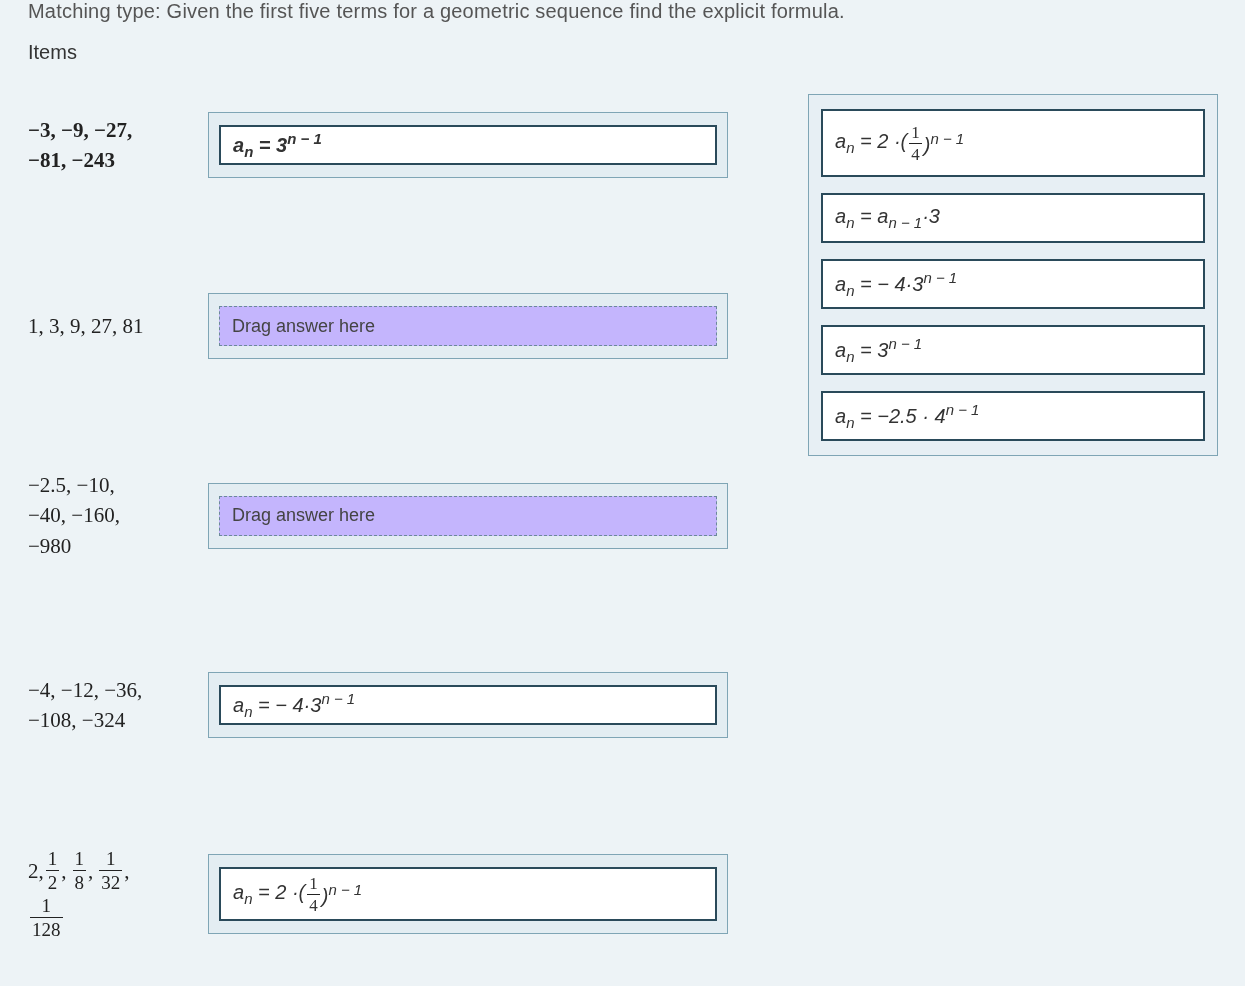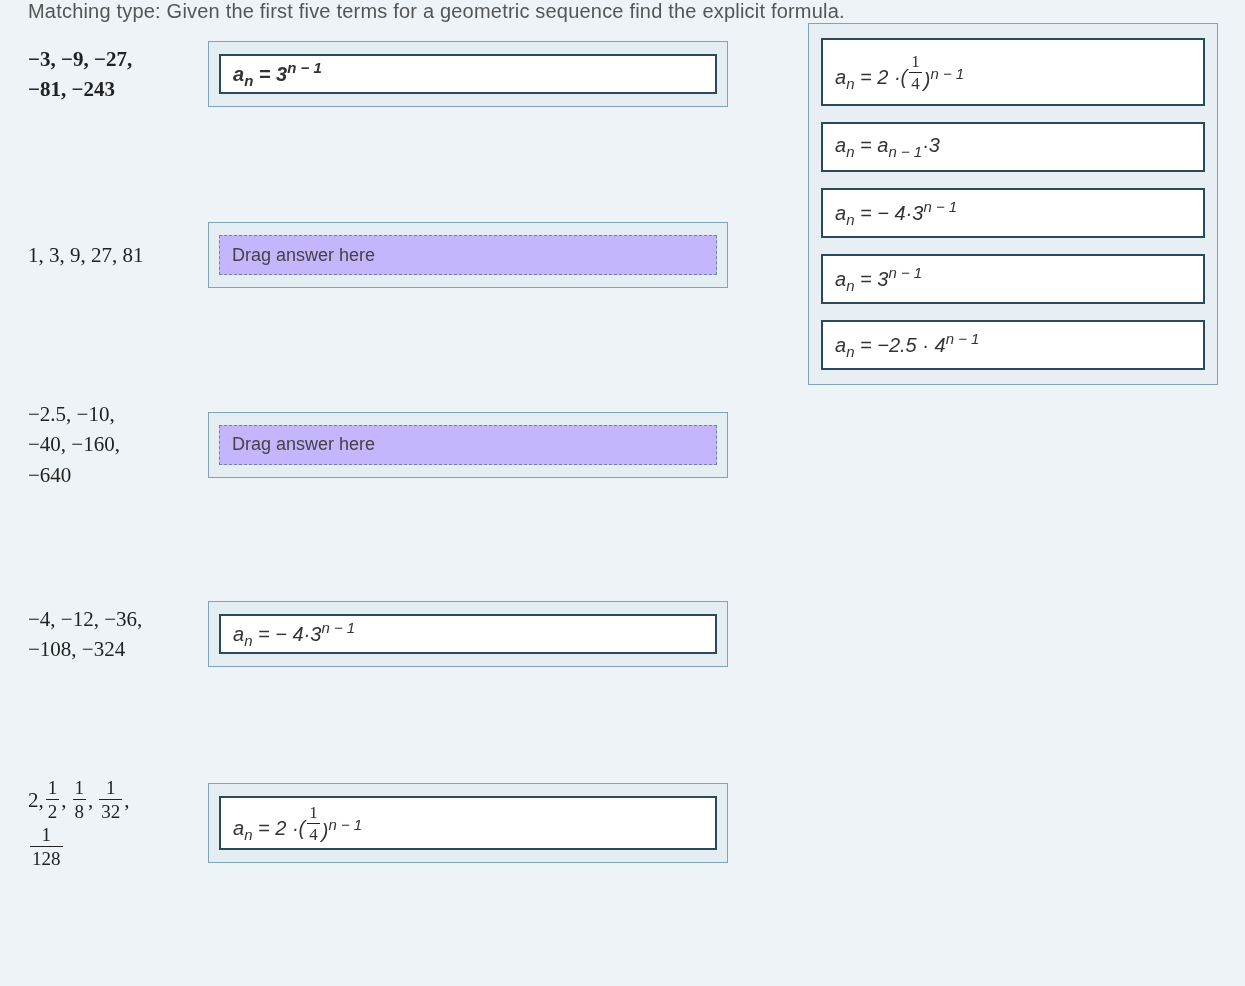--- a/index.html
+++ b/index.html
@@ -110,21 +110,21 @@
   .bank-item:last-child { margin-bottom: 2px; }
   .bank-item.tall { height: 68px; }
 
   
   .math {
     font-style: italic;
     font-family: Arial, sans-serif;
     font-size: 20px;
     color: #333;
     display: inline-flex;
-    align-items: flex-end;
+    align-items: center;
     white-space: nowrap;
   }
   sub, sup { font-style: italic; font-size: 0.75em; }
   sub { vertical-align: sub; }
   sup { vertical-align: super; }
   .frac {
     display: inline-flex;
     flex-direction: column;
     align-items: center;
     font-style: normal;
@@ -138,20 +138,21 @@
   .frac .den { border-top: 1.2px solid #222; padding: 2px 2px 0; }
   .seq .row { display:flex; align-items:center; flex-wrap:wrap; }
   .small-gap { display:inline-block; width:4px; }
 </style>
 </head>
 <body>
 
 <div class="page">
 
   <div class="instruction">Matching type: Given the first five terms for a geometric sequence find the explicit formula.</div>
+  <div class="items-header">Items</div>
 
   <div class="content-row">
     <div class="left-col">
 
       <div class="match-row first">
         <div class="seq">
           <div>−3, −9, −27,</div>
           <div>−81, −243</div>
         </div>
         <div class="dropzone">
@@ -169,21 +170,21 @@
         </div>
         <div class="dropzone">
           <div class="placeholder">Drag answer here</div>
         </div>
       </div>
 
       <div class="match-row">
         <div class="seq">
           <div>−2.5, −10,</div>
           <div>−40, −160,</div>
-          <div>−640</div>
+          <div>−980</div>
         </div>
         <div class="dropzone">
           <div class="placeholder">Drag answer here</div>
         </div>
       </div>
 
       <div class="match-row">
         <div class="seq">
           <div>−4, −12, −36,</div>
           <div>−108, −324</div>

